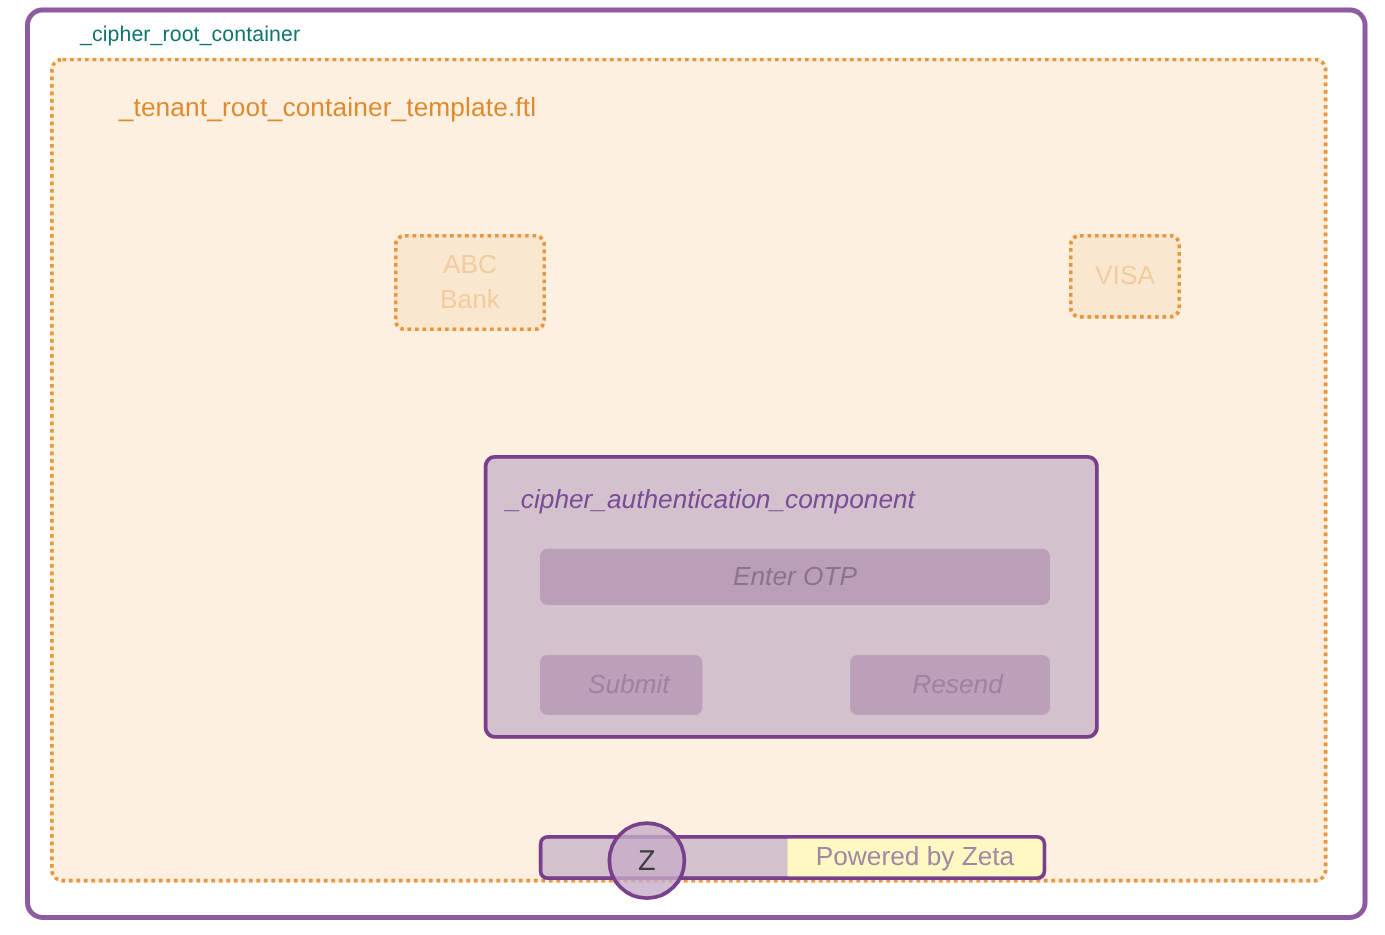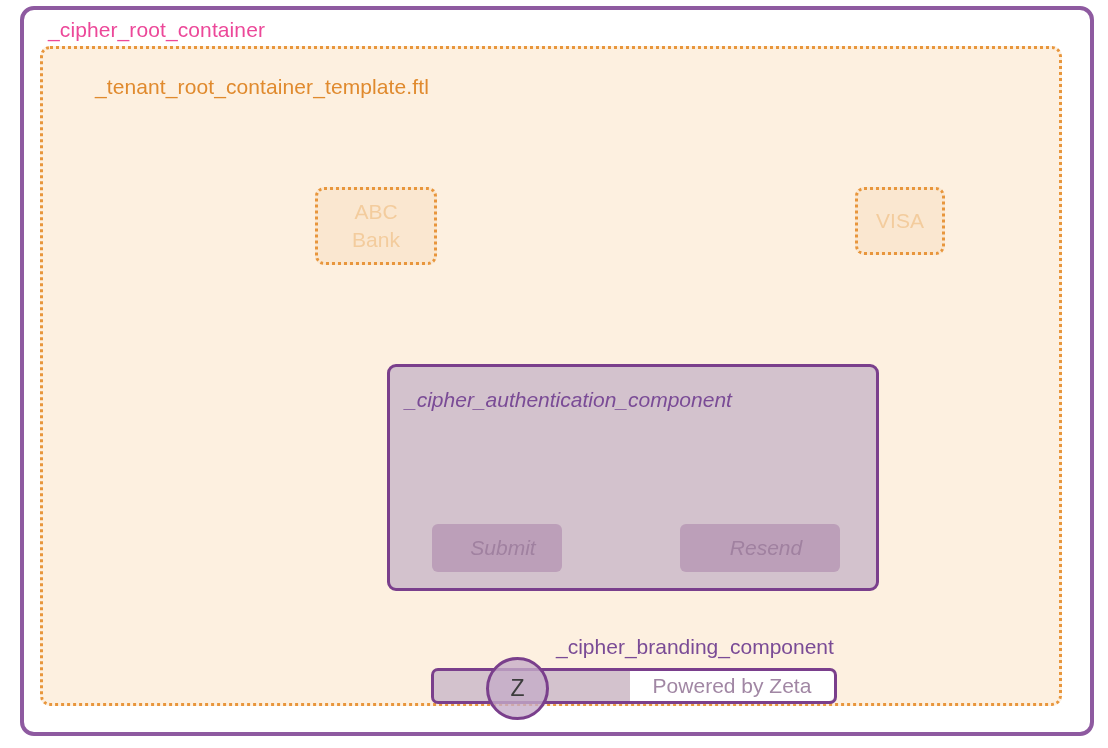--- a/index.html
+++ b/index.html
@@ -22,24 +22,24 @@
     top: 6px;
     width: 1074px;
     height: 730px;
     box-sizing: border-box;
     border: 4px solid #8e5aa0;
     border-radius: 14px;
     background: #ffffff;
   }
   #root-container-label {
     position: absolute;
-    left: 24px;
+    left: 40px;
     top: 8px;
-    font-size: 21px;
-    color: #ec4899;
+    font-size: 17px;
+    color: #0f766e;
     letter-spacing: 0.1px;
     white-space: nowrap;
   }
 
   
   #tenant-container {
     position: absolute;
     left: 16px;
     top: 36px;
     width: 1022px;
@@ -176,21 +176,21 @@
     background: #d3c2cd;
   }
   #powered-by-block {
     position: absolute;
     right: 0px;
     top: 0px;
     width: 204px;
     height: 100%;
     box-sizing: border-box;
     border-radius: 0 5px 5px 0;
-    background: #ffffff;
+    background: #fef9c3;
     display: flex;
     align-items: center;
     justify-content: center;
     font-size: 21px;
     color: #a187a4;
   }
   #brand-mark {
     position: absolute;
     left: 55px;
     top: 22px;
@@ -224,29 +224,29 @@
     </div>
 
     <div id="card-network-logo-box" class="logo-box">
       <span>VISA</span>
     </div>
 
     <div id="auth-component">
 
       <div id="auth-component-label">_cipher_authentication_component</div>
 
+      <div id="otp-input">Enter OTP</div>
 
       <div id="submit-button" class="auth-button">Submit</div>
 
       <div id="resend-button" class="auth-button">Resend</div>
     </div>
 
     <div id="branding-component">
 
-      <div id="branding-component-label">_cipher_branding_component</div>
 
       <div id="branding-bar">
         <div id="powered-by-block">Powered by Zeta</div>
       </div>
 
       <div id="brand-mark">Z</div>
     </div>
 
   </div>
 </div>

